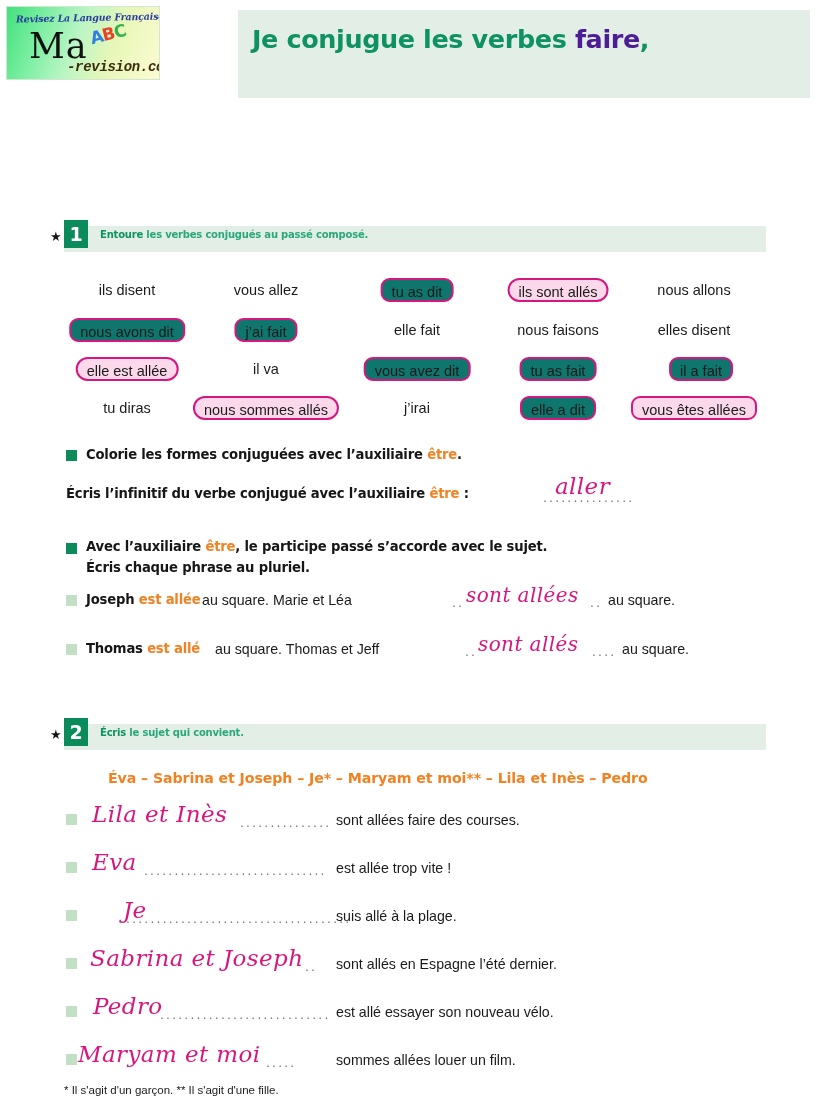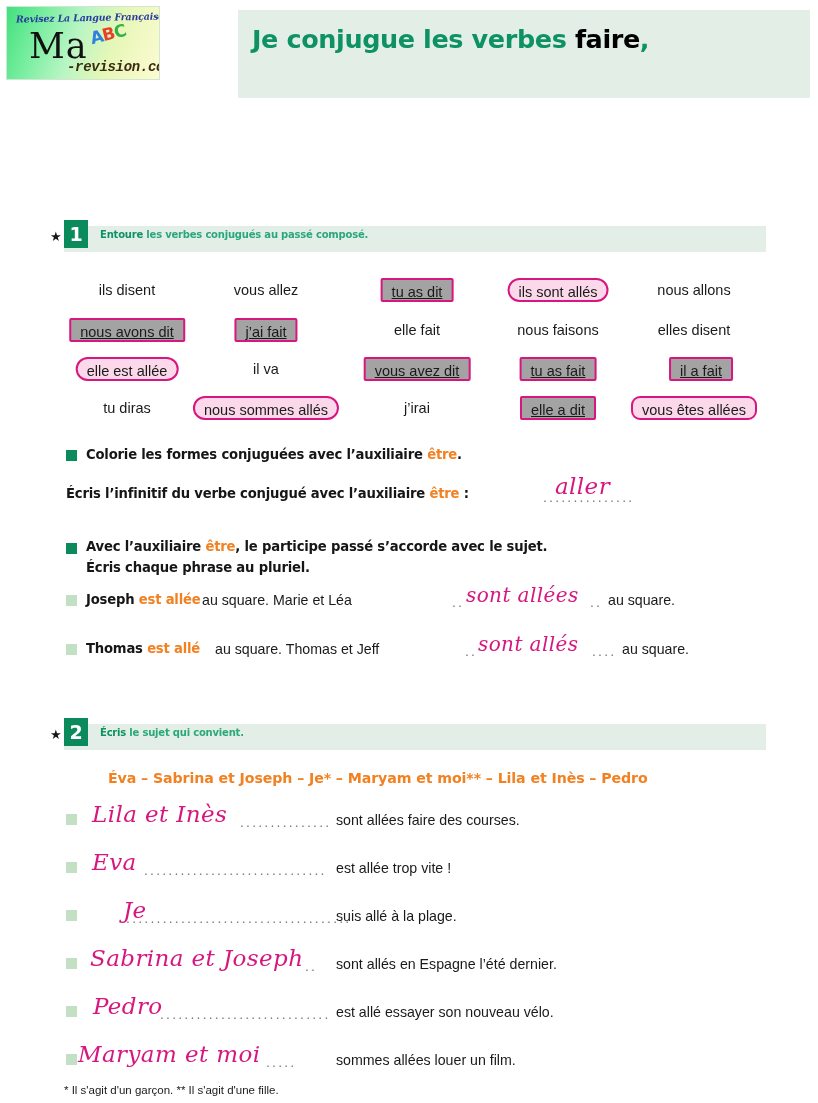--- a/index.html
+++ b/index.html
@@ -86,21 +86,21 @@
     left: 14px;
     font-family: "DejaVu Sans", sans-serif;
     font-weight: bold;
     font-size: 25.5px;
     letter-spacing: -0.4px;
     white-space: nowrap;
     color: #0e9264;
   }
   #title-line1 { top: 14px; }
   #title-line2 { top: 50px; }
-  .hl-orange { color: #000000; }
+  .hl-orange { color: #4c1d95; }
 
   
   .ex-bar {
     position: absolute;
     left: 64px;
     width: 702px;
     height: 26px;
     background: #e3efe6;
   }
   .ex-star {
@@ -141,23 +141,22 @@
     white-space: nowrap;
     text-align: center;
     line-height: 24px;
     height: 24px;
     transform: translateX(-50%);
     padding: 0 9px;
     box-sizing: border-box;
   }
   .verb.circled {
     border: 2.2px solid #d6177f;
-    border-radius: 2px;
-    background: #a3a3a3;
-    text-decoration: underline;
+    border-radius: 9px;
+    background: #0f766e;
   }
   .verb.filled {
     border: 2.2px solid #d6177f;
     border-radius: 13px;
     background: #fbd9ea;
   }
 
   
   .bullet {
     position: absolute;

